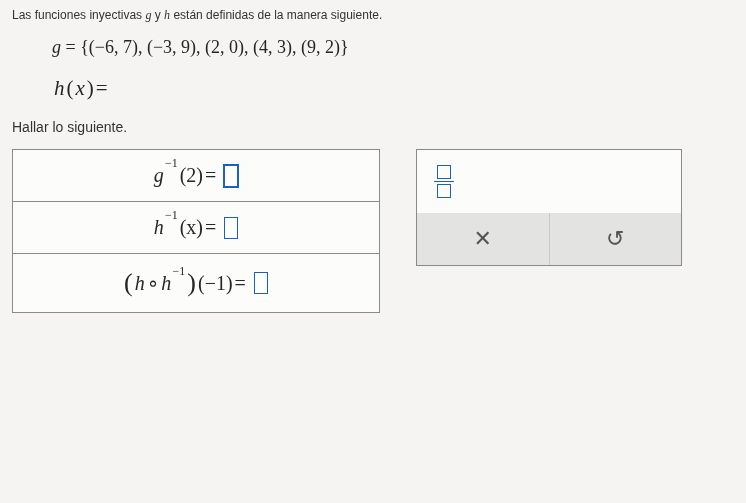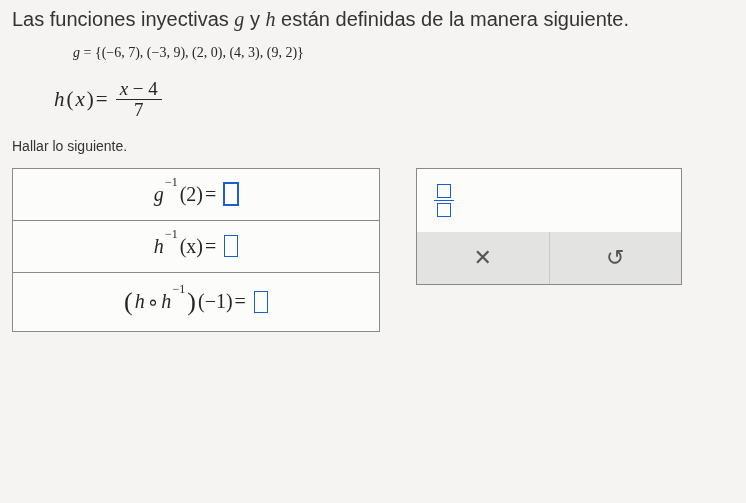--- a/index.html
+++ b/index.html
@@ -5,23 +5,23 @@
   * { box-sizing: border-box; }
   body {
     margin: 0;
     padding: 8px 12px;
     background: #f5f4f2;
     font-family: "Times New Roman", serif;
     font-size: 19px;
     color: #262626;
     width: 746px;
   }
-  .prompt { font-family: Arial, sans-serif; font-size: 20px; color: #333; margin-bottom: 14px; }
+  .prompt { font-family: Arial, sans-serif; font-size: 12px; color: #333; margin-bottom: 14px; }
   .mathvar { font-style: italic; font-family: "Times New Roman", serif; }
-  .def-g { margin: 0 0 18px 61px; font-size: 14px; }
+  .def-g { margin: 0 0 18px 40px; font-size: 18px; }
   .def-h { margin: 0 0 18px 42px; font-size: 21px; display: flex; align-items: center; gap: 8px; }
   .frac { display: inline-flex; flex-direction: column; align-items: center; font-size: 19px; line-height: 1.05; }
   .frac .num { padding: 0 4px; }
   .frac .bar { width: 100%; border-top: 1.5px solid #262626; }
   .frac .den { padding: 0 4px; }
   .sup { font-size: 12px; vertical-align: super; position: relative; top: -2px; }
   .instr { font-family: Arial, sans-serif; font-size: 14px; color: #333; margin: 0 0 14px 0; }
   .work-row { display: flex; gap: 36px; align-items: flex-start; }
   .answer-table {
     border: 1px solid #8a8a8a;
@@ -77,25 +77,20 @@
 </div>
 
 <div class="def-h">
   <span class="expr">
     <span class="mathvar">h</span>
       <span>(</span>
       <span class="mathvar">x</span>
       <span>)</span>
     <span> = </span>
   </span>
-  <span class="frac">
-    <span class="num"><span class="mathvar">x</span><span> − 4</span></span>
-    <span class="bar"></span>
-    <span class="den">7</span>
-  </span>
 </div>
 
 <div class="instr">Hallar lo siguiente.</div>
 
 <div class="work-row">
   <div class="answer-table">
 
     <div class="answer-cell">
       <span class="expr">
         <span class="fn-wrap"><span class="fn"><span class="mathvar">g</span><span class="sup">−1</span></span></span>

